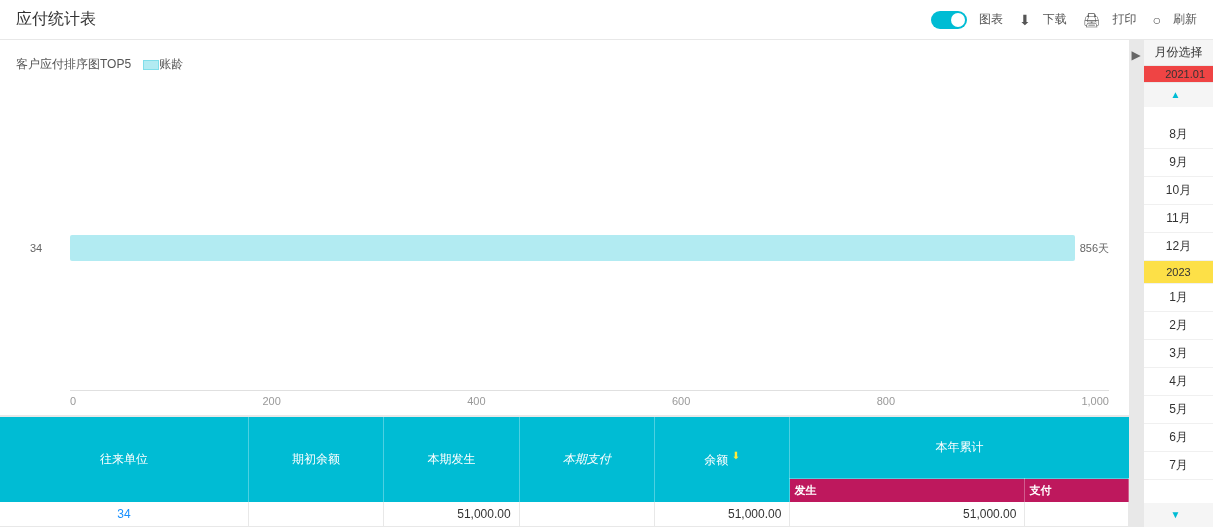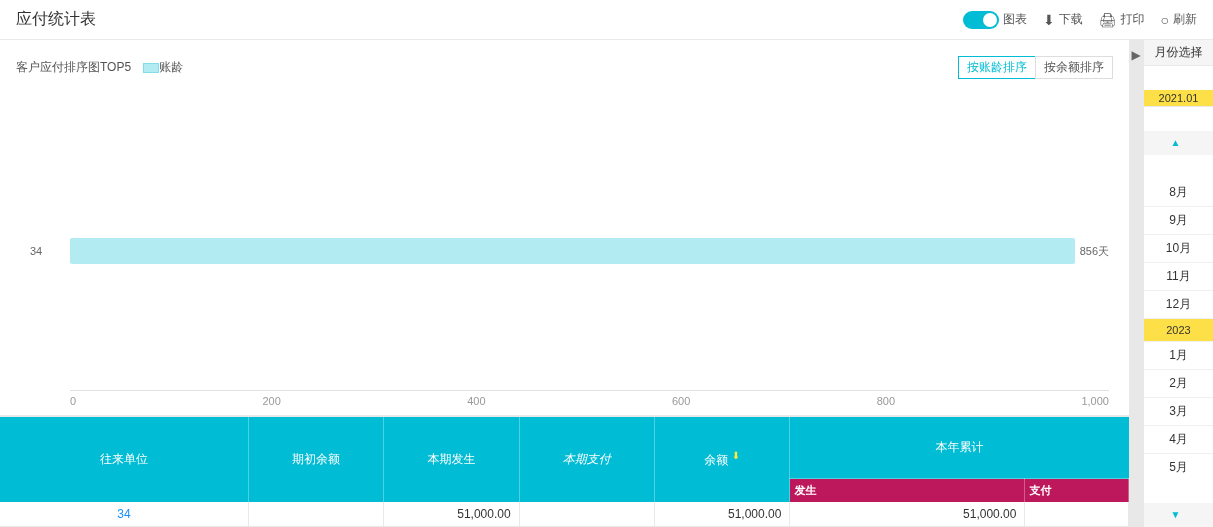--- a/index.html
+++ b/index.html
@@ -4,21 +4,21 @@
   <style>
     * { box-sizing: border-box; margin: 0; padding: 0; }
     body { font-family: 'Microsoft YaHei', Arial, sans-serif; font-size: 12px; background: #f0f2f5; color: #333; }
     
     .app-container { width: 1213px; height: 527px; display: flex; flex-direction: column; background: #fff; }
     
     
     .header { display: flex; align-items: center; justify-content: space-between; padding: 8px 16px; background: #fff; border-bottom: 1px solid #e8e8e8; height: 40px; }
     .header-title { font-size: 16px; font-weight: normal; color: #333; }
     .header-actions { display: flex; align-items: center; gap: 16px; }
-    .action-item { display: flex; align-items: center; gap: 4px; cursor: pointer; color: #555; font-size: 12px; }
+    .action-item { display: flex; align-items: center; gap: 12px; cursor: pointer; color: #555; font-size: 12px; }
     
     
     .toggle-switch { position: relative; width: 36px; height: 18px; }
     .toggle-slider { position: absolute; top: 0; left: 0; right: 0; bottom: 0; background: #00bcd4; border-radius: 9px; cursor: pointer; }
     .toggle-slider::after { content: ''; position: absolute; width: 14px; height: 14px; background: #fff; border-radius: 50%; top: 2px; left: 20px; transition: 0.2s; }
     
     
     .main-content { display: flex; flex: 1; overflow: hidden; }
     
     
@@ -45,23 +45,23 @@
     
     .table-subheader th { background: #be185d; color: #fff; text-align: left; padding: 4px; font-size: 11px; border-right: 1px solid rgba(255,255,255,0.3); border-top: 1px solid rgba(255,255,255,0.3); }
     
     .table-data-row td { padding: 5px 8px; border-bottom: 1px solid #e8e8e8; border-right: 1px solid #e8e8e8; font-size: 12px; text-align: right; }
     .table-data-row td:first-child { text-align: center; }
     .table-data-row td a { color: #1890ff; text-decoration: none; }
     
     
     .sidebar { width: 80px; background: #fff; border-left: 1px solid #e8e8e8; display: flex; flex-direction: column; overflow-y: auto; position: relative; }
     .sidebar-header { background: #f5f5f5; padding: 4px 8px; font-size: 12px; color: #333; text-align: center; border-bottom: 1px solid #e8e8e8; }
-    .sidebar-date { background: #fde047; padding: 2px 8px; font-size: 11px; color: #333; text-align: center; border-bottom: 1px solid #e8e8e8; }
-    
-    .month-list { flex: 1; overflow: hidden; }
+    .sidebar-date { background: #ef4444; padding: 2px 8px; font-size: 11px; color: #333; text-align: right; border-bottom: 1px solid #e8e8e8; }
+    
+    .month-list { flex: 1; overflow: hidden; margin-top: 14px; }
     .month-item { padding: 5px 0; text-align: center; font-size: 12px; color: #333; cursor: pointer; border-bottom: 1px solid #f0f0f0; position: relative; }
     .month-item.current-year { background: #fde047; color: #333; font-size: 11px; }
     
     .nav-arrow { display: flex; justify-content: center; align-items: center; padding: 4px; cursor: pointer; background: #f5f5f5; }
     
     
     .chevron { width: 16px; height: 16px; display: inline-block; }
     .chevron-up::before { content: '▲'; font-size: 10px; color: #00bcd4; }
     .chevron-down::before { content: '▼'; font-size: 10px; color: #00bcd4; }
     
@@ -111,24 +111,20 @@
 
     <div class="chart-section">
 
       <div style="flex: 1; display: flex; flex-direction: column; background: #fff; padding: 8px 0 0 0;">
 
         <div class="chart-legend">
           <span style="font-size:12px; color:#555;">客户应付排序图TOP5</span>
           <div class="legend-item">
             <div class="legend-color-box"></div>
             <span>账龄</span>
-          </div>
-          <div class="sort-buttons">
-            <button class="sort-btn active">按账龄排序</button>
-            <button class="sort-btn">按余额排序</button>
           </div>
         </div>
 
         <div style="flex: 1; position: relative; padding: 10px 20px 30px 70px;">
 
           <div style="position: absolute; top: 50%; left: 70px; right: 20px; transform: translateY(-50%); display: flex; align-items: center;">
             <span style="position: absolute; left: -40px; font-size:11px; color:#666;">34</span>
             <div style="flex: 1; height: 26px; background: #b2ebf2; border-radius: 2px;"></div>
             <span style="margin-left: 5px; font-size: 11px; color: #666; white-space: nowrap;">856天</span>
           </div>
@@ -181,21 +177,21 @@
         </table>
       </div>
     </div>
 
     <div class="right-panel">
 
       <div class="sidebar-collapse" style="font-size:12px; color:#666; background:#e8e8e8; width:14px; display:flex; align-items:flex-start; padding-top:8px; justify-content:center;">
         <span>▶</span>
       </div>
 
-      <div class="sidebar" style="width:70px;gap:24px;">
+      <div class="sidebar" style="width:70px;">
         <div class="sidebar-header">月份选择</div>
         <div class="sidebar-date">2021.01</div>
 
         <div class="nav-arrow">
           <span class="chevron chevron-up"></span>
         </div>
 
         <div class="month-list">
           <div class="month-item">8月</div>
           <div class="month-item">9月</div>

